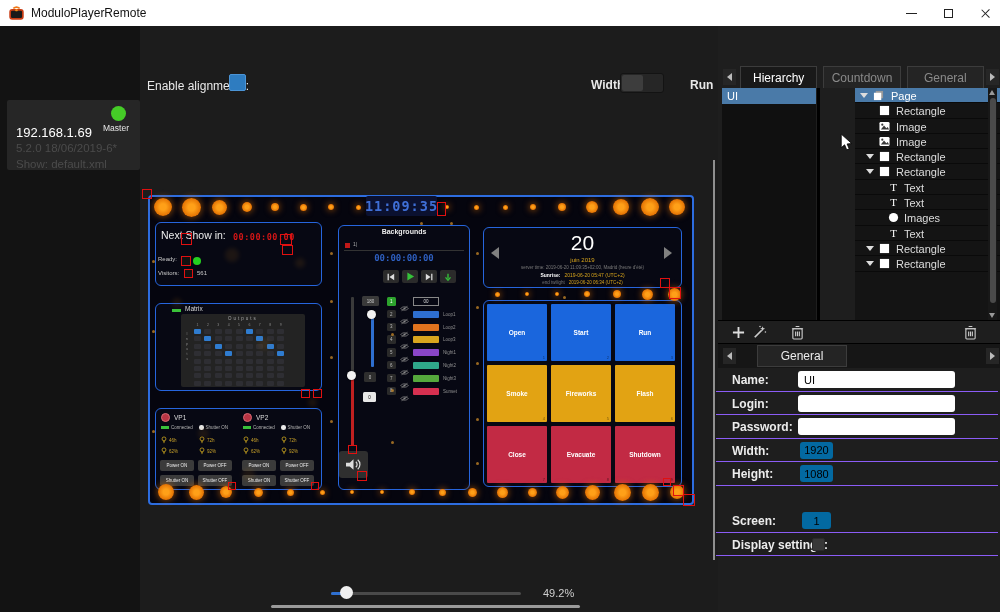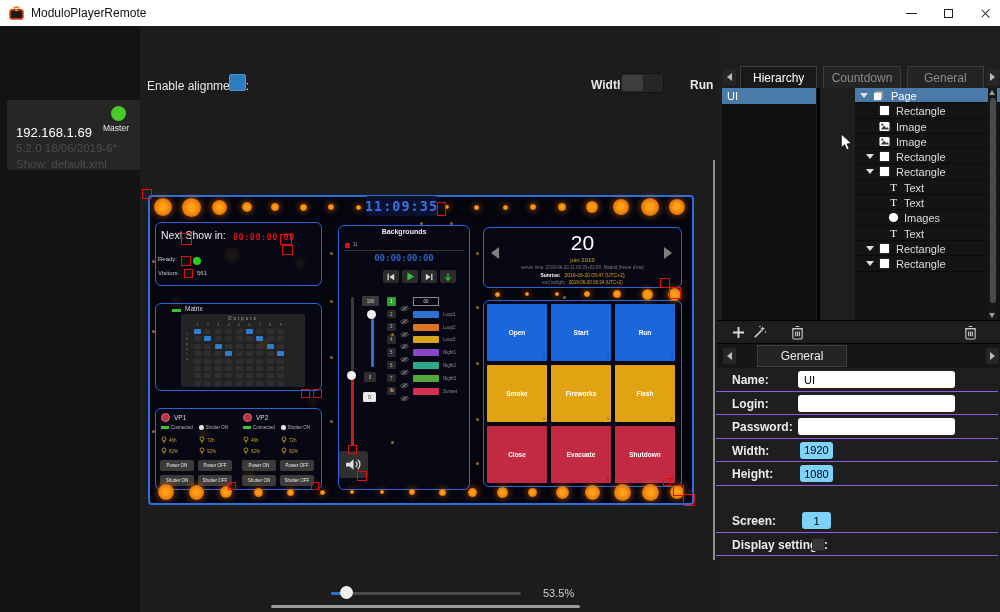--- a/index.html
+++ b/index.html
@@ -143,21 +143,21 @@
   .sb-thumb { position:absolute; left:1.5px; top:10px; width:6px; height:205px; background:#4a4a4a; border-radius:3px; }
   .sb-tri-u { position:absolute; left:1px; top:2px; width:0; height:0; border-left:3.5px solid transparent; border-right:3.5px solid transparent; border-bottom:5px solid #999; }
   .sb-tri-d { position:absolute; left:1px; bottom:2px; width:0; height:0; border-left:3.5px solid transparent; border-right:3.5px solid transparent; border-top:5px solid #999; }
   .footerbar { position:absolute; left:718px; top:320px; width:282px; height:24px; background:#1e1e1e; border-top:1px solid #000; border-bottom:1px solid #000; }
   .ico-btn { position:absolute; top:3px; width:18px; height:18px; display:flex; align-items:center; justify-content:center; }
   .gen-strip { position:absolute; left:718px; top:344px; width:282px; height:24px; background:#161616; }
   .gen-tab { position:absolute; left:757px; top:345px; width:90px; height:22px; background:#242424; border:1px solid #3c3c3c; color:#ececec; font-size:12px; display:flex; align-items:center; justify-content:center; }
   .prop-row { position:absolute; left:716px; width:282px; height:23.5px; border-bottom:1px solid #8b5cf6; }
   .prop-label { position:absolute; left:16px; top:5px; font-size:12px; font-weight:bold; color:#ececec; }
   .prop-input { position:absolute; left:82px; top:3px; width:157px; height:17px; border:none; border-radius:3px; background:#fff; color:#000; font-size:11px; padding-left:6px; font-family:"Liberation Sans", sans-serif; }
-  .prop-input-sm { position:absolute; left:84px; top:3px; width:33px; height:17px; border:none; border-radius:3px; background:#7dd3fc; color:#000; font-size:11px; text-align:center; font-family:"Liberation Sans", sans-serif; }
+  .prop-input-sm { position:absolute; left:84px; top:3px; width:33px; height:17px; border:none; border-radius:3px; background:#0369a1; color:#000; font-size:11px; text-align:center; font-family:"Liberation Sans", sans-serif; }
   .prop-check { position:absolute; left:81px; top:5px; width:13px; height:13px; background:#383838; border:1px solid #2a2a2a; border-radius:2px; }
 
   
   .zslider-track { position:absolute; left:331px; top:592px; width:190px; height:3px; background:#4a4a4a; border-radius:2px; }
   .zslider-fill { position:absolute; left:331px; top:592px; width:14px; height:3px; background:#2e6fd0; border-radius:2px; }
   .zslider-knob { position:absolute; left:340px; top:586px; width:13px; height:13px; border-radius:50%; background:#f0f0f0; }
   .zoom-text { position:absolute; left:543px; top:587px; font-size:11px; color:#cfcfcf; }
   .hscroll { position:absolute; left:271px; top:605px; width:309px; height:3px; background:#9a9a9a; border-radius:2px; }
   .vscroll-line { position:absolute; left:713px; top:160px; width:2px; height:400px; background:#8f8f8f; }
   .cursor { position:absolute; left:840px; top:133px; z-index:20; }
@@ -724,21 +724,21 @@
       <div class="red-box" style="left: 669px; top: 287px; width: 12px; height: 12px; pointer-events: auto;"></div>
       <div class="red-box" style="left: 663px; top: 478px; width: 8px; height: 8px; pointer-events: auto;"></div>
       <div class="red-box" style="left: 673px; top: 485px; width: 11px; height: 11px; pointer-events: auto;"></div>
       <div class="red-box" style="left: 683px; top: 494px; width: 12px; height: 12px; pointer-events: auto;"></div>
     </div>
 
   <div class="vscroll-line"></div>
   <div class="zslider-track"></div>
   <div class="zslider-fill"></div>
   <div class="zslider-knob"></div>
-  <span class="zoom-text">53.5%</span>
+  <span class="zoom-text">49.2%</span>
   <div class="hscroll"></div>
 
   <div class="rpanel"></div>
   <div class="arrow-btn" style="left:723px;top:69px;">
       <div class="tri-l"></div>
     </div>
   <div id="rptabs">
       <div class="rp-tab active">Hierarchy</div>
       <div class="rp-tab">Countdown</div>
       <div class="rp-tab">General</div>

